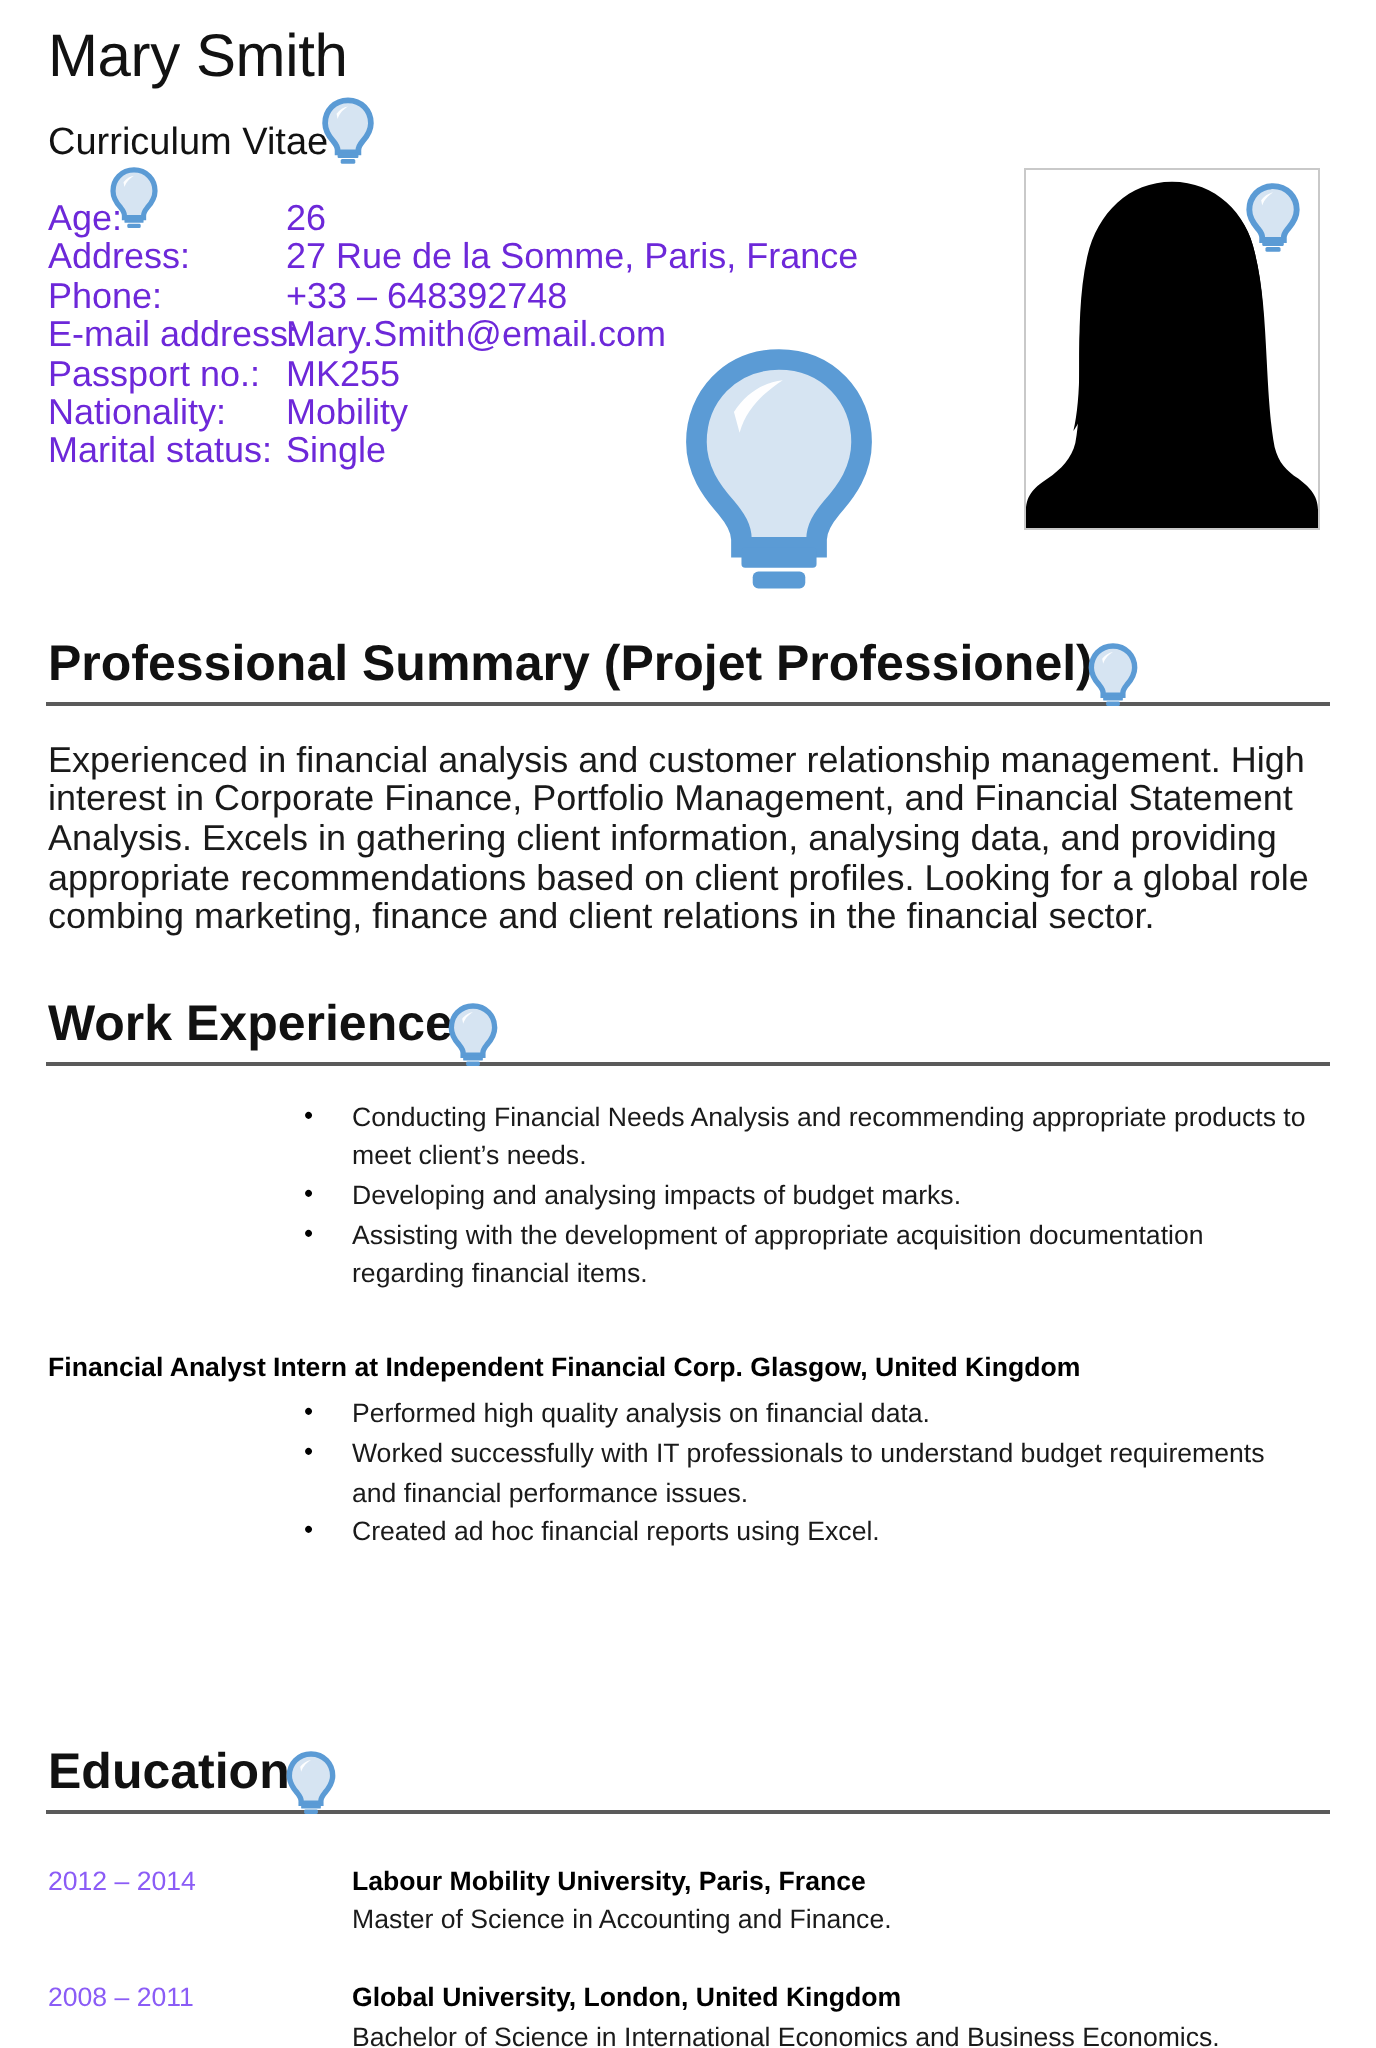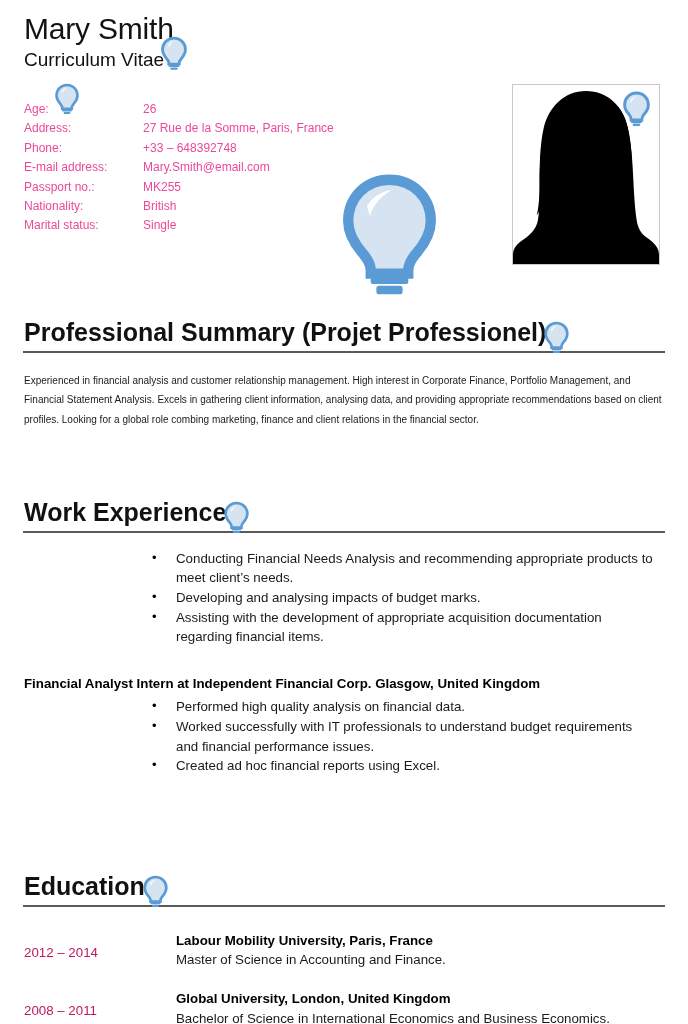--- a/index.html
+++ b/index.html
@@ -33,42 +33,42 @@
   .name {
     font-size: 30px;
     font-weight: 400;
     letter-spacing: -0.2px;
     line-height: 1.1;
     color: #121212;
     white-space: nowrap;
   }
   .subtitle-row {
     display: flex;
-    margin-top: 4px;
+    margin-top: 16px;
   }
   .subtitle {
     font-size: 19px;
     font-weight: 400;
     color: #121212;
     white-space: nowrap;
   }
   .subtitle-bulb { margin-left: -3px; margin-top: -12px; }
 
   
   .details {
     position: absolute;
     left: 24px;
     top: 100px;
     width: 430px;
   }
   .detail-row {
     display: flex;
-    font-size: 12px;
+    font-size: 18px;
     line-height: 19.4px;
-    color: #ec4899;
+    color: #6d28d9;
     position: relative;
   }
   .detail-label { width: 119px; flex: 0 0 119px; white-space: nowrap; }
   .detail-value { white-space: nowrap; }
   .age-bulb {
     position: absolute;
     left: 31px;
     top: -16px;
     z-index: 3;
   }
@@ -107,21 +107,21 @@
   .section-head .bulb { margin-left: -2px; margin-bottom: -7px; }
   .section-rule {
     height: 2px;
     background: #5a5a5a;
     margin: 4px 23px 0 23px;
   }
 
   
   .summary {
     margin: 18px 24px 0 24px;
-    font-size: 10px;
+    font-size: 18px;
     line-height: 19.6px;
     color: #1a1a1a;
   }
 
   .entry { margin-top: 0; }
   .entry-head {
     display: flex;
     padding-left: 24px;
     font-size: 13.3px;
     line-height: 19.6px;
@@ -159,21 +159,21 @@
     font-size: 13px;
     color: #000000;
   }
 
   .edu-entry {
     display: flex;
     padding-left: 24px;
     font-size: 13.3px;
     line-height: 19.6px;
   }
-  .edu-date { width: 152px; flex: 0 0 152px; color: #be185d; white-space: nowrap; margin-top: 12px; }
+  .edu-date { width: 152px; flex: 0 0 152px; color: #8b5cf6; white-space: nowrap; }
   .edu-body { color: #1a1a1a; }
   .edu-school { font-weight: bold; color: #000000; text-align: right; }
 </style>
 </head>
 <body>
 
 <div class="page">
 
   <div class="header">
     <div class="name">Mary Smith</div>
@@ -220,21 +220,21 @@
       <span class="detail-value">Mary.Smith@email.com</span>
     </div>
 
     <div class="detail-row">
       <span class="detail-label">Passport no.:</span>
       <span class="detail-value">MK255</span>
     </div>
 
     <div class="detail-row">
       <span class="detail-label">Nationality:</span>
-      <span class="detail-value">British</span>
+      <span class="detail-value">Mobility</span>
     </div>
 
     <div class="detail-row">
       <span class="detail-label">Marital status:</span>
       <span class="detail-value">Single</span>
     </div>
 
   </div>
 
   <div class="bulb big-bulb">

